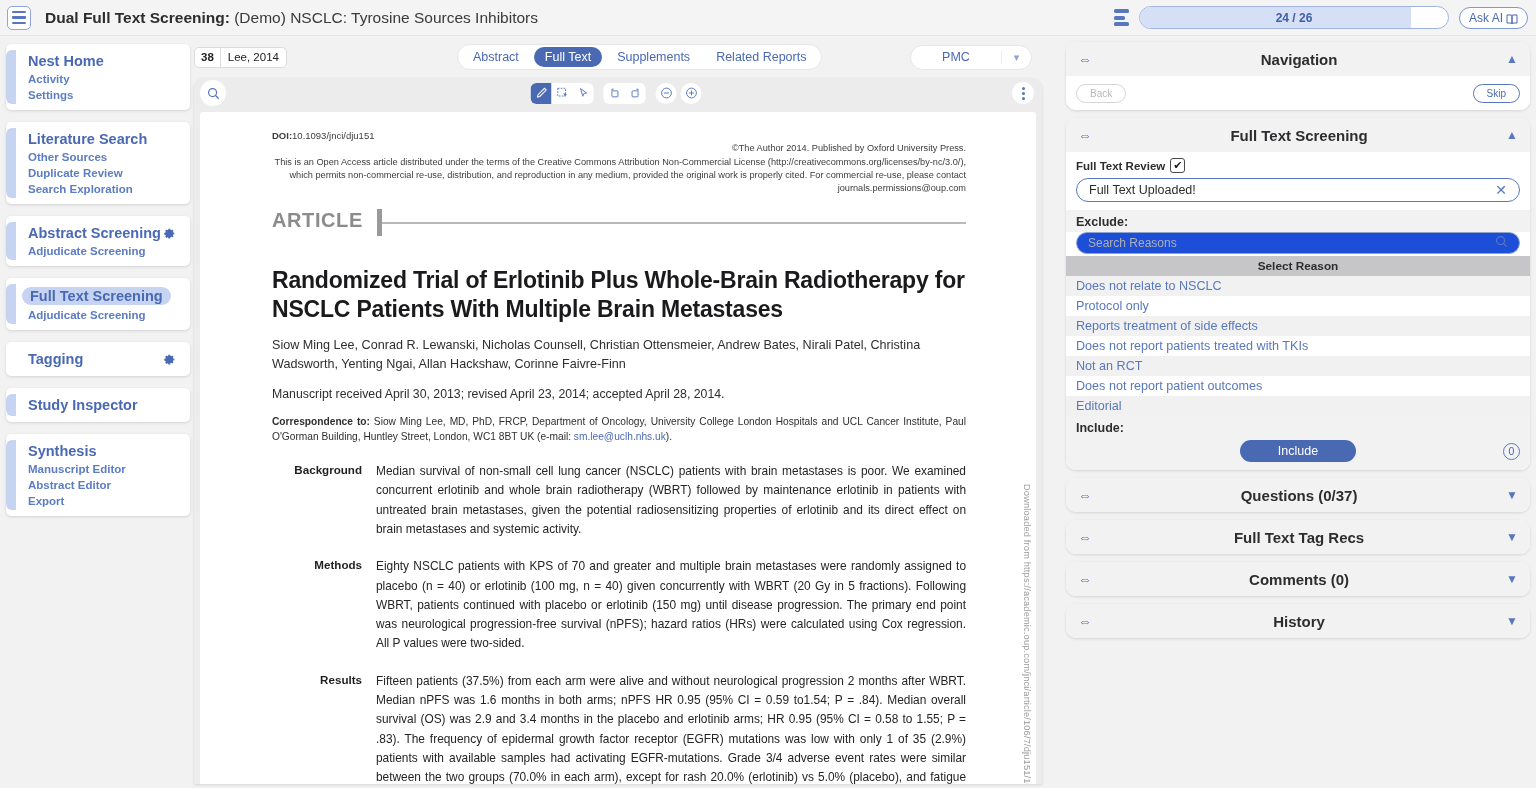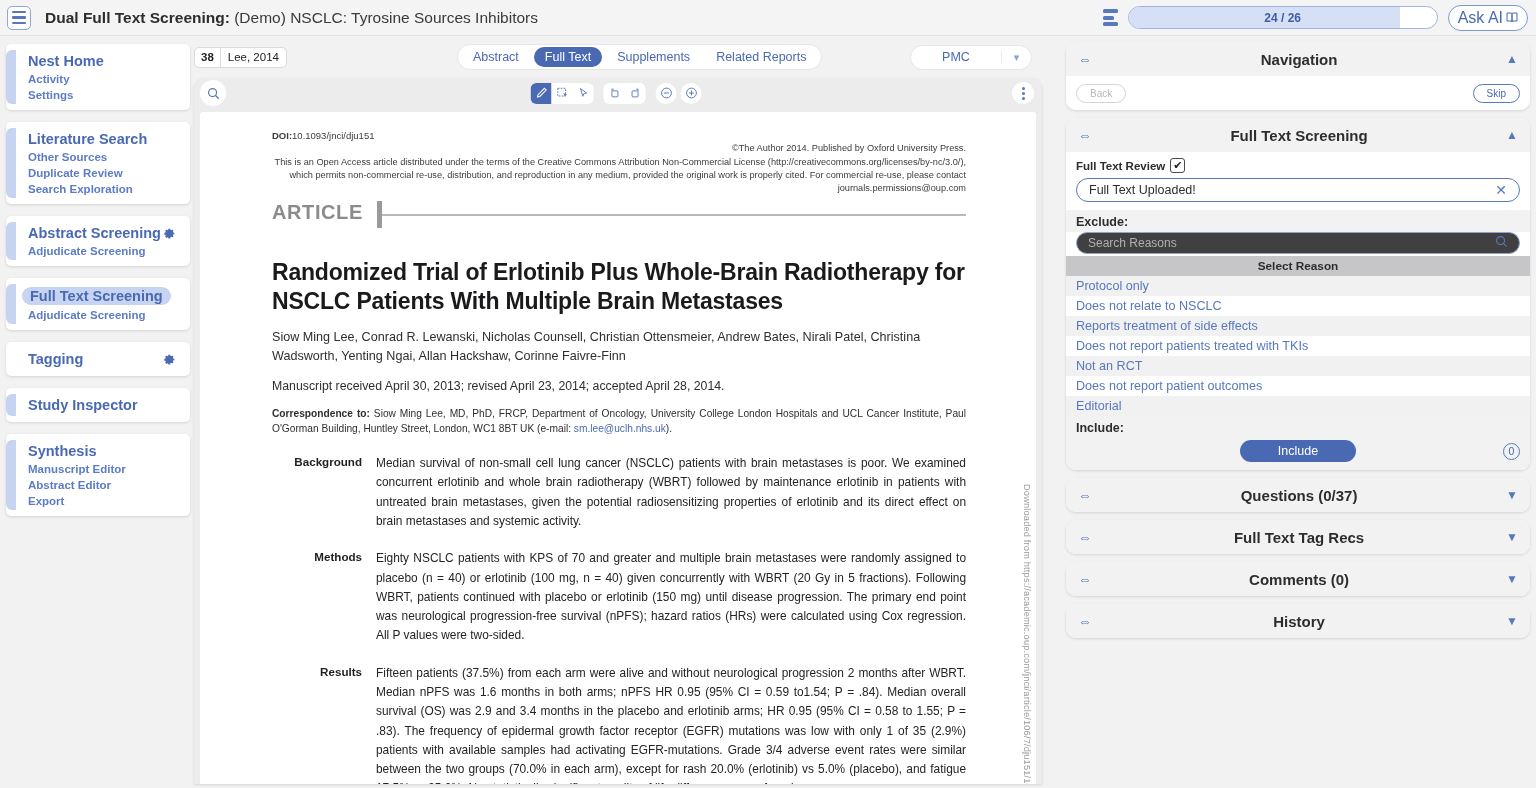--- a/index.html
+++ b/index.html
@@ -37,21 +37,21 @@
     width: 310px; height: 23px; border-radius: 12px; border: 1.5px solid #9fb4e0;
     background: #fff; position: relative; overflow: hidden; cursor: pointer;
   }
   .progress-fill { position: absolute; left: 0; top: 0; bottom: 0; width: 88%; background: #d5dff5; }
   .progress-label {
     position: absolute; inset: 0; display: flex; align-items: center; justify-content: center;
     font-size: 12px; color: #3f5ea5; font-weight: 600;
   }
   .askai {
     border: 1.4px solid #7e98d1; border-radius: 13px; background: #fff;
-    padding: 3px 9px; font-size: 16px; color: #4a6ab4; display: flex; align-items: center; gap: 3px;
+    padding: 3px 9px; font-size: 12px; color: #4a6ab4; display: flex; align-items: flex-end; gap: 3px;
     cursor: pointer; white-space: nowrap;
   }
 
   
   .sidebar { position: absolute; left: 0; top: 36px; width: 196px; height: 752px; padding: 8px 6px 0 6px; }
   .nav-card {
     position: relative; background: #fff; border-radius: 5px; margin-bottom: 12px;
     padding: 9px 0 9px 22px; box-shadow: 0 1px 3px rgba(0,0,0,.13);
   }
   .nav-card::before {
@@ -119,21 +119,21 @@
 
   .page {
     position: absolute; left: 6px; right: 6px; top: 34px; bottom: 0;
     background: #fff; border-radius: 3px 3px 0 0; padding: 18px 0 0 0; overflow: hidden;
     font-family: "Liberation Sans", sans-serif;
   }
   .page-inner { padding: 0 70px 0 72px; position: relative; }
   .doi { font-size: 9.5px; color: #3c3c3e; }
   .doi b { font-weight: bold; }
   .legal { font-size: 9.2px; color: #3c3c3e; text-align: right; line-height: 1.42; margin-top: 1px; }
-  .article-row { display: flex; align-items: flex-start; margin-top: 6px; }
+  .article-row { display: flex; align-items: flex-start; margin-top: 14px; }
   .article-word { font-size: 20px; font-weight: bold; color: #8b8b8d; letter-spacing: .6px; }
   .article-bar { width: 5px; height: 27px; background: #9a9a9c; margin-left: 14px; }
   .article-rule { flex: 1; height: 2px; background: #b9b9bb; margin-top: 13px; }
 
   h1.art {
     font-size: 23px; line-height: 1.23; color: #1a1a1c; margin-top: 30px; font-weight: bold; letter-spacing: -.2px;
   }
   .authors { font-size: 12.6px; color: #2e2e30; line-height: 1.5; margin-top: 13px; }
   .recv { font-size: 12.3px; color: #2e2e30; margin-top: 13px; }
   .corr { font-size: 10.2px; color: #2e2e30; margin-top: 13px; line-height: 1.5; text-align: justify; }
@@ -172,21 +172,21 @@
     display: flex; align-items: center; justify-content: center; font-size: 11px; color: #1b1b1d; cursor: pointer;
   }
   .uploaded {
     margin: 5px 10px 8px 10px; height: 24px; border: 1.3px solid #5878be; border-radius: 12px;
     display: flex; align-items: center; padding: 0 12px; font-size: 12.5px; color: #2d2d2f;
   }
   .uploaded .x { margin-left: auto; color: #5878be; font-size: 14px; cursor: pointer; }
 
   .exc-lbl { background: #f2f2f3; padding: 5px 10px 3px 10px; font-size: 12.5px; font-weight: bold; color: #2d2d2f; }
   .reason-search {
-    margin: 0 10px 2px 10px; height: 22px; border: 1.2px solid #8fa3cc; border-radius: 11px; background: #404040;
+    margin: 0 10px 2px 10px; height: 22px; border: 1.2px solid #8fa3cc; border-radius: 11px; background: #1d4ed8;
     display: flex; align-items: center; padding: 0 11px; font-size: 12px; color: #b0b0b3;
   }
   .reason-search .mag { margin-left: auto; color: #5878be; }
 
   .sel-reason-head {
     background: #c6c6c8; text-align: center; font-size: 11.8px; font-weight: bold; color: #2d2d2f; padding: 3px 0;
   }
   .reason { font-size: 12.6px; color: #5878be; padding: 3px 10px; cursor: pointer; }
   .reason:nth-child(odd) { background: #f1f1f2; }
   .reason:nth-child(even) { background: #fff; }
@@ -450,22 +450,22 @@
           <span>Search Reasons</span>
           <span class="mag">
             <svg width="13" height="13" viewBox="0 0 14 14">
                 <circle cx="6" cy="6" r="4.3" fill="none" stroke="#5878be" stroke-width="1.2"></circle>
                 <line x1="9.2" y1="9.2" x2="12.6" y2="12.6" stroke="#5878be" stroke-width="1.2"></line>
               </svg>
           </span>
         </div>
         <div class="sel-reason-head">Select Reason</div>
         <div id="reason-list">
+            <div class="reason">Does not relate to NSCLC</div>
             <div class="reason">Protocol only</div>
-            <div class="reason">Does not relate to NSCLC</div>
             <div class="reason">Reports treatment of side effects</div>
             <div class="reason">Does not report patients treated with TKIs</div>
             <div class="reason">Not an RCT</div>
             <div class="reason">Does not report patient outcomes</div>
             <div class="reason">Editorial</div>
           </div>
         <div class="inc-lbl">Include:</div>
         <div class="inc-row">
           <div class="inc-btn">Include</div>
           <div class="badge0">0</div>

